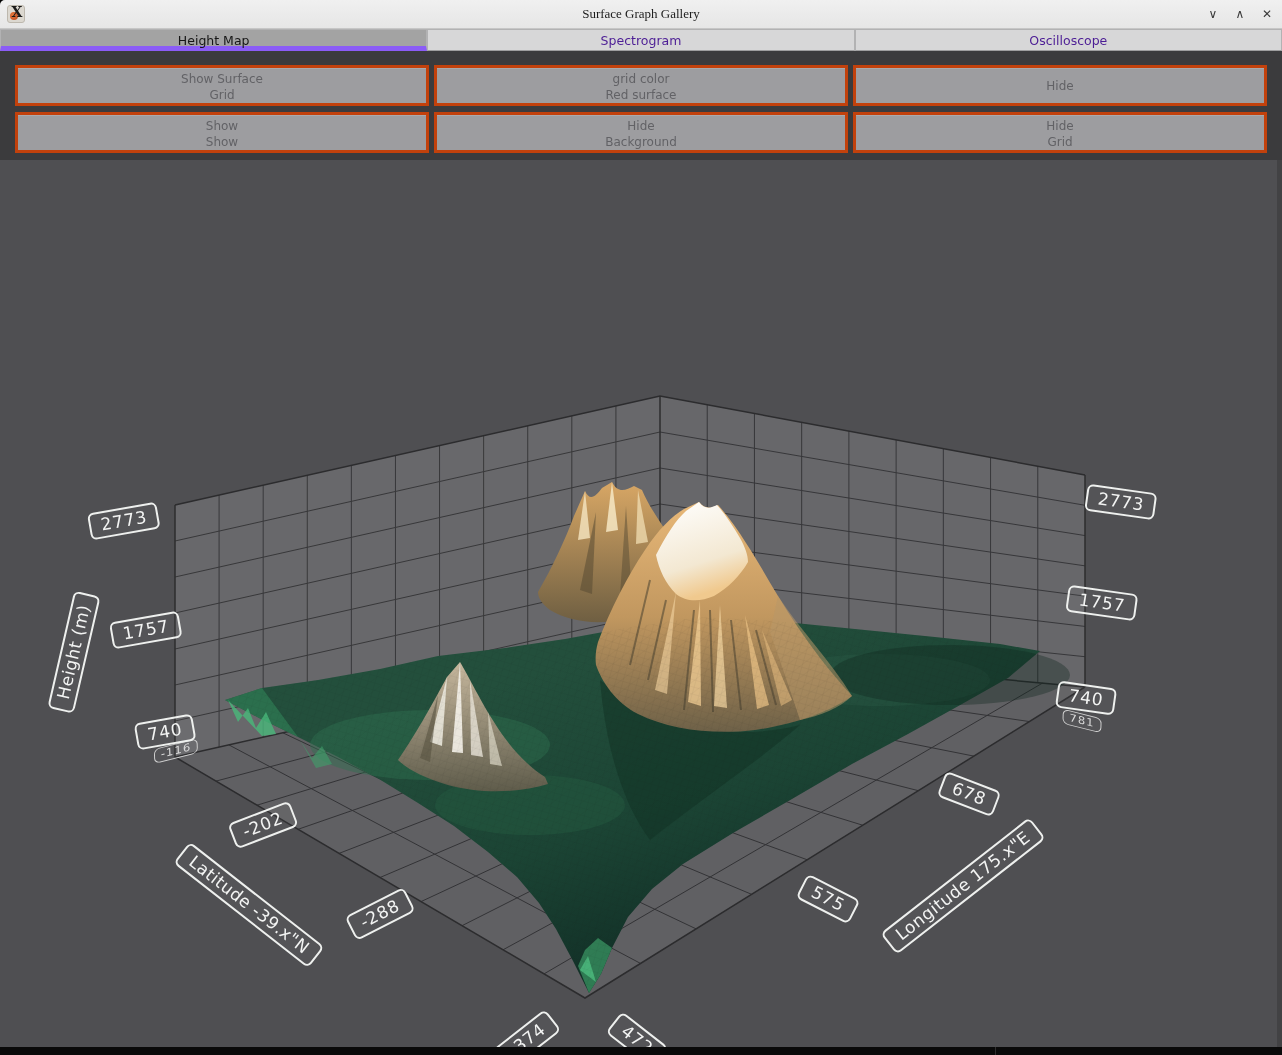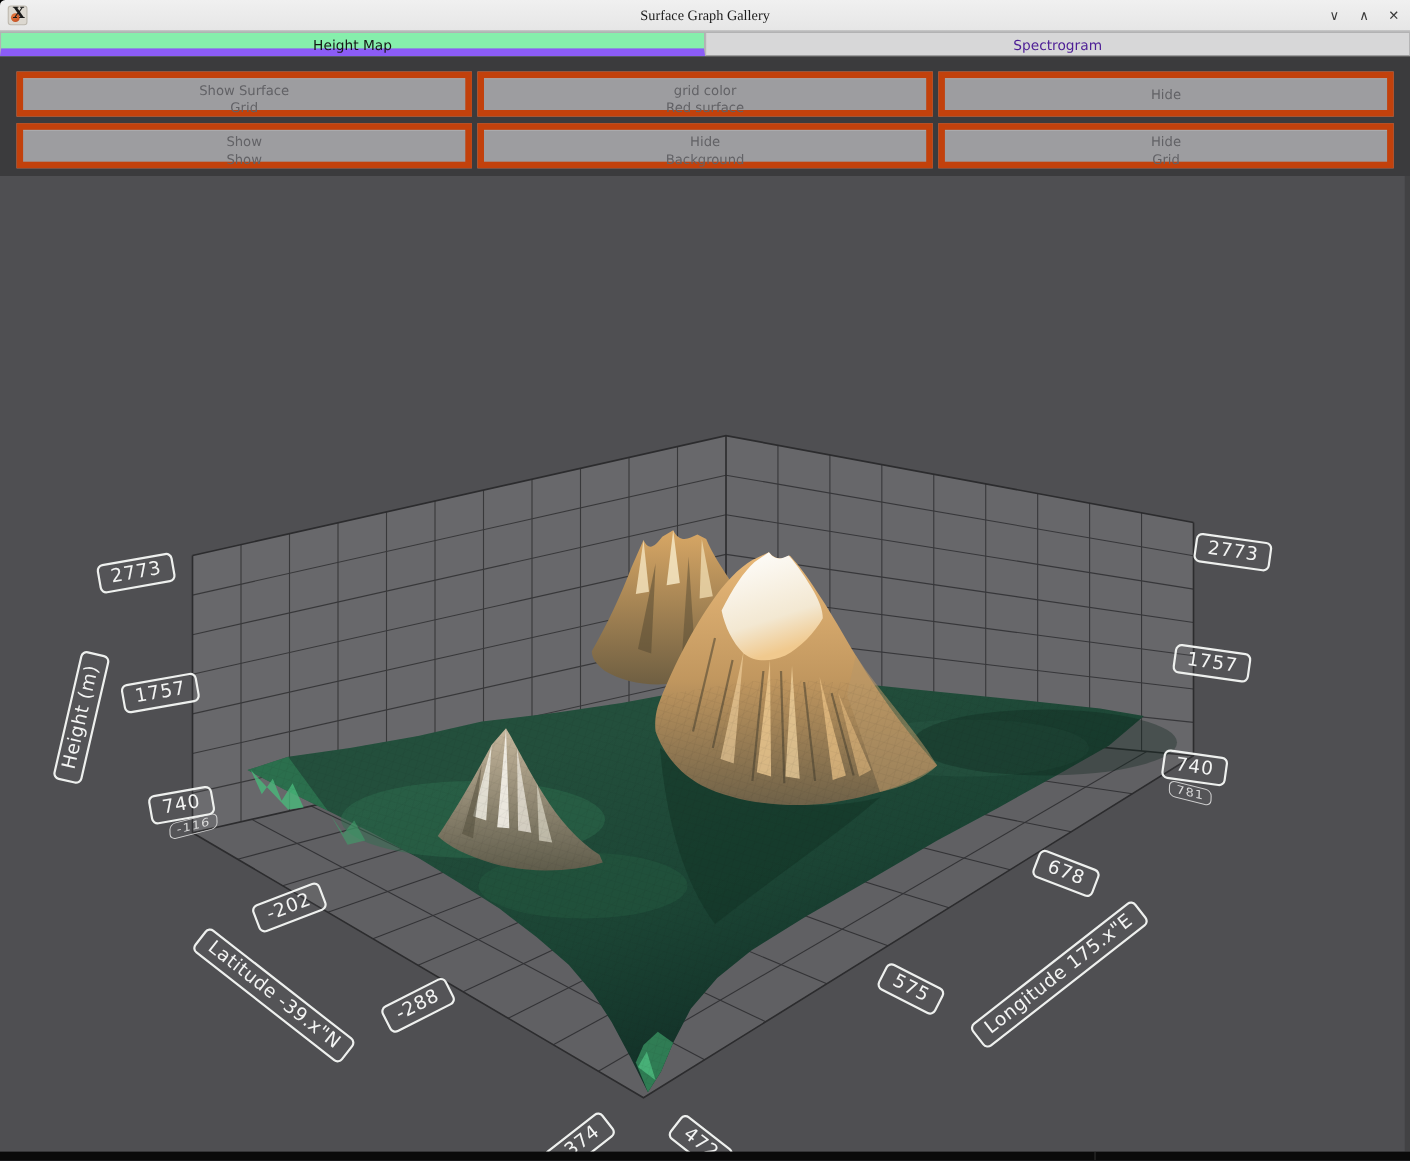--- a/index.html
+++ b/index.html
@@ -18,26 +18,26 @@
   .win-title{position:absolute;left:0;right:0;top:0;height:28px;line-height:28px;text-align:center;
     font-size:13px;color:#1c1c1c;font-family:Liberation Serif, serif;}
   .win-controls{position:absolute;right:6px;top:0;height:28px;display:flex;align-items:center;gap:9px;}
   .win-btn{width:18px;height:20px;border:none;background:transparent;color:#3a3a3a;font-size:12px;
     line-height:20px;text-align:center;padding:0;cursor:default;font-family:inherit;}
 
   
   .tabbar{position:absolute;top:29px;left:0;width:100%;height:22px;display:flex;background:#cfcfd0;}
   .tab{flex:1 1 0;height:22px;line-height:21px;text-align:center;font-size:12.5px;color:#4c1d95;
     background:#d7d7d8;border:1px solid #b2b2b3;border-bottom:1px solid #9e9e9f;box-sizing:border-box;}
-  .tab.selected{background:#86efac;border-bottom:7px solid #8b5cf6;color:#161616;}
+  .tab.selected{background:#a3a3a3;border-bottom:5px solid #8b5cf6;color:#161616;}
 
   
   .toolbar{position:absolute;top:51px;left:0;width:100%;padding:14px 15px 0;box-sizing:border-box;
     display:grid;grid-template-columns:1fr 1fr 1fr;column-gap:5px;row-gap:6px;}
-  .tbtn{height:41px;background:#9d9da0;border:6px solid #c2410c;box-shadow:inset 0 1px 0 rgba(255,255,255,.14);
+  .tbtn{height:41px;background:#9d9da0;border:3px solid #c2410c;box-shadow:inset 0 1px 0 rgba(255,255,255,.14);
     color:#626266;font-size:12px;line-height:16px;text-align:center;padding:3px 0;font-family:inherit;cursor:default;}
   .tbtn span{display:block;}
 
   
   .canvas{position:absolute;top:160px;left:0;width:1282px;height:887px;background:#4f4f52;overflow:hidden;}
   .canvas svg{position:absolute;left:0;top:0;}
   .right-edge{position:absolute;right:0;top:0;width:5px;height:100%;background:rgba(0,0,0,.16);}
 
   
   .tick{position:absolute;border:2px solid #eef0ee;border-radius:6px;color:#f3f4f3;
@@ -65,20 +65,21 @@
     <div class="win-controls">
       <button class="win-btn">∨</button>
       <button class="win-btn">∧</button>
       <button class="win-btn">✕</button>
     </div>
   </div>
 
   <div class="tabbar">
     <div class="tab selected">Height Map</div>
     <div class="tab">Spectrogram</div>
+    <div class="tab">Oscilloscope</div>
   </div>
 
   <div class="toolbar">
     <button class="tbtn">
       <span>Show Surface</span>
         <span>Grid</span>
     </button>
     <button class="tbtn">
       <span>grid color</span>
         <span>Red surface</span>

